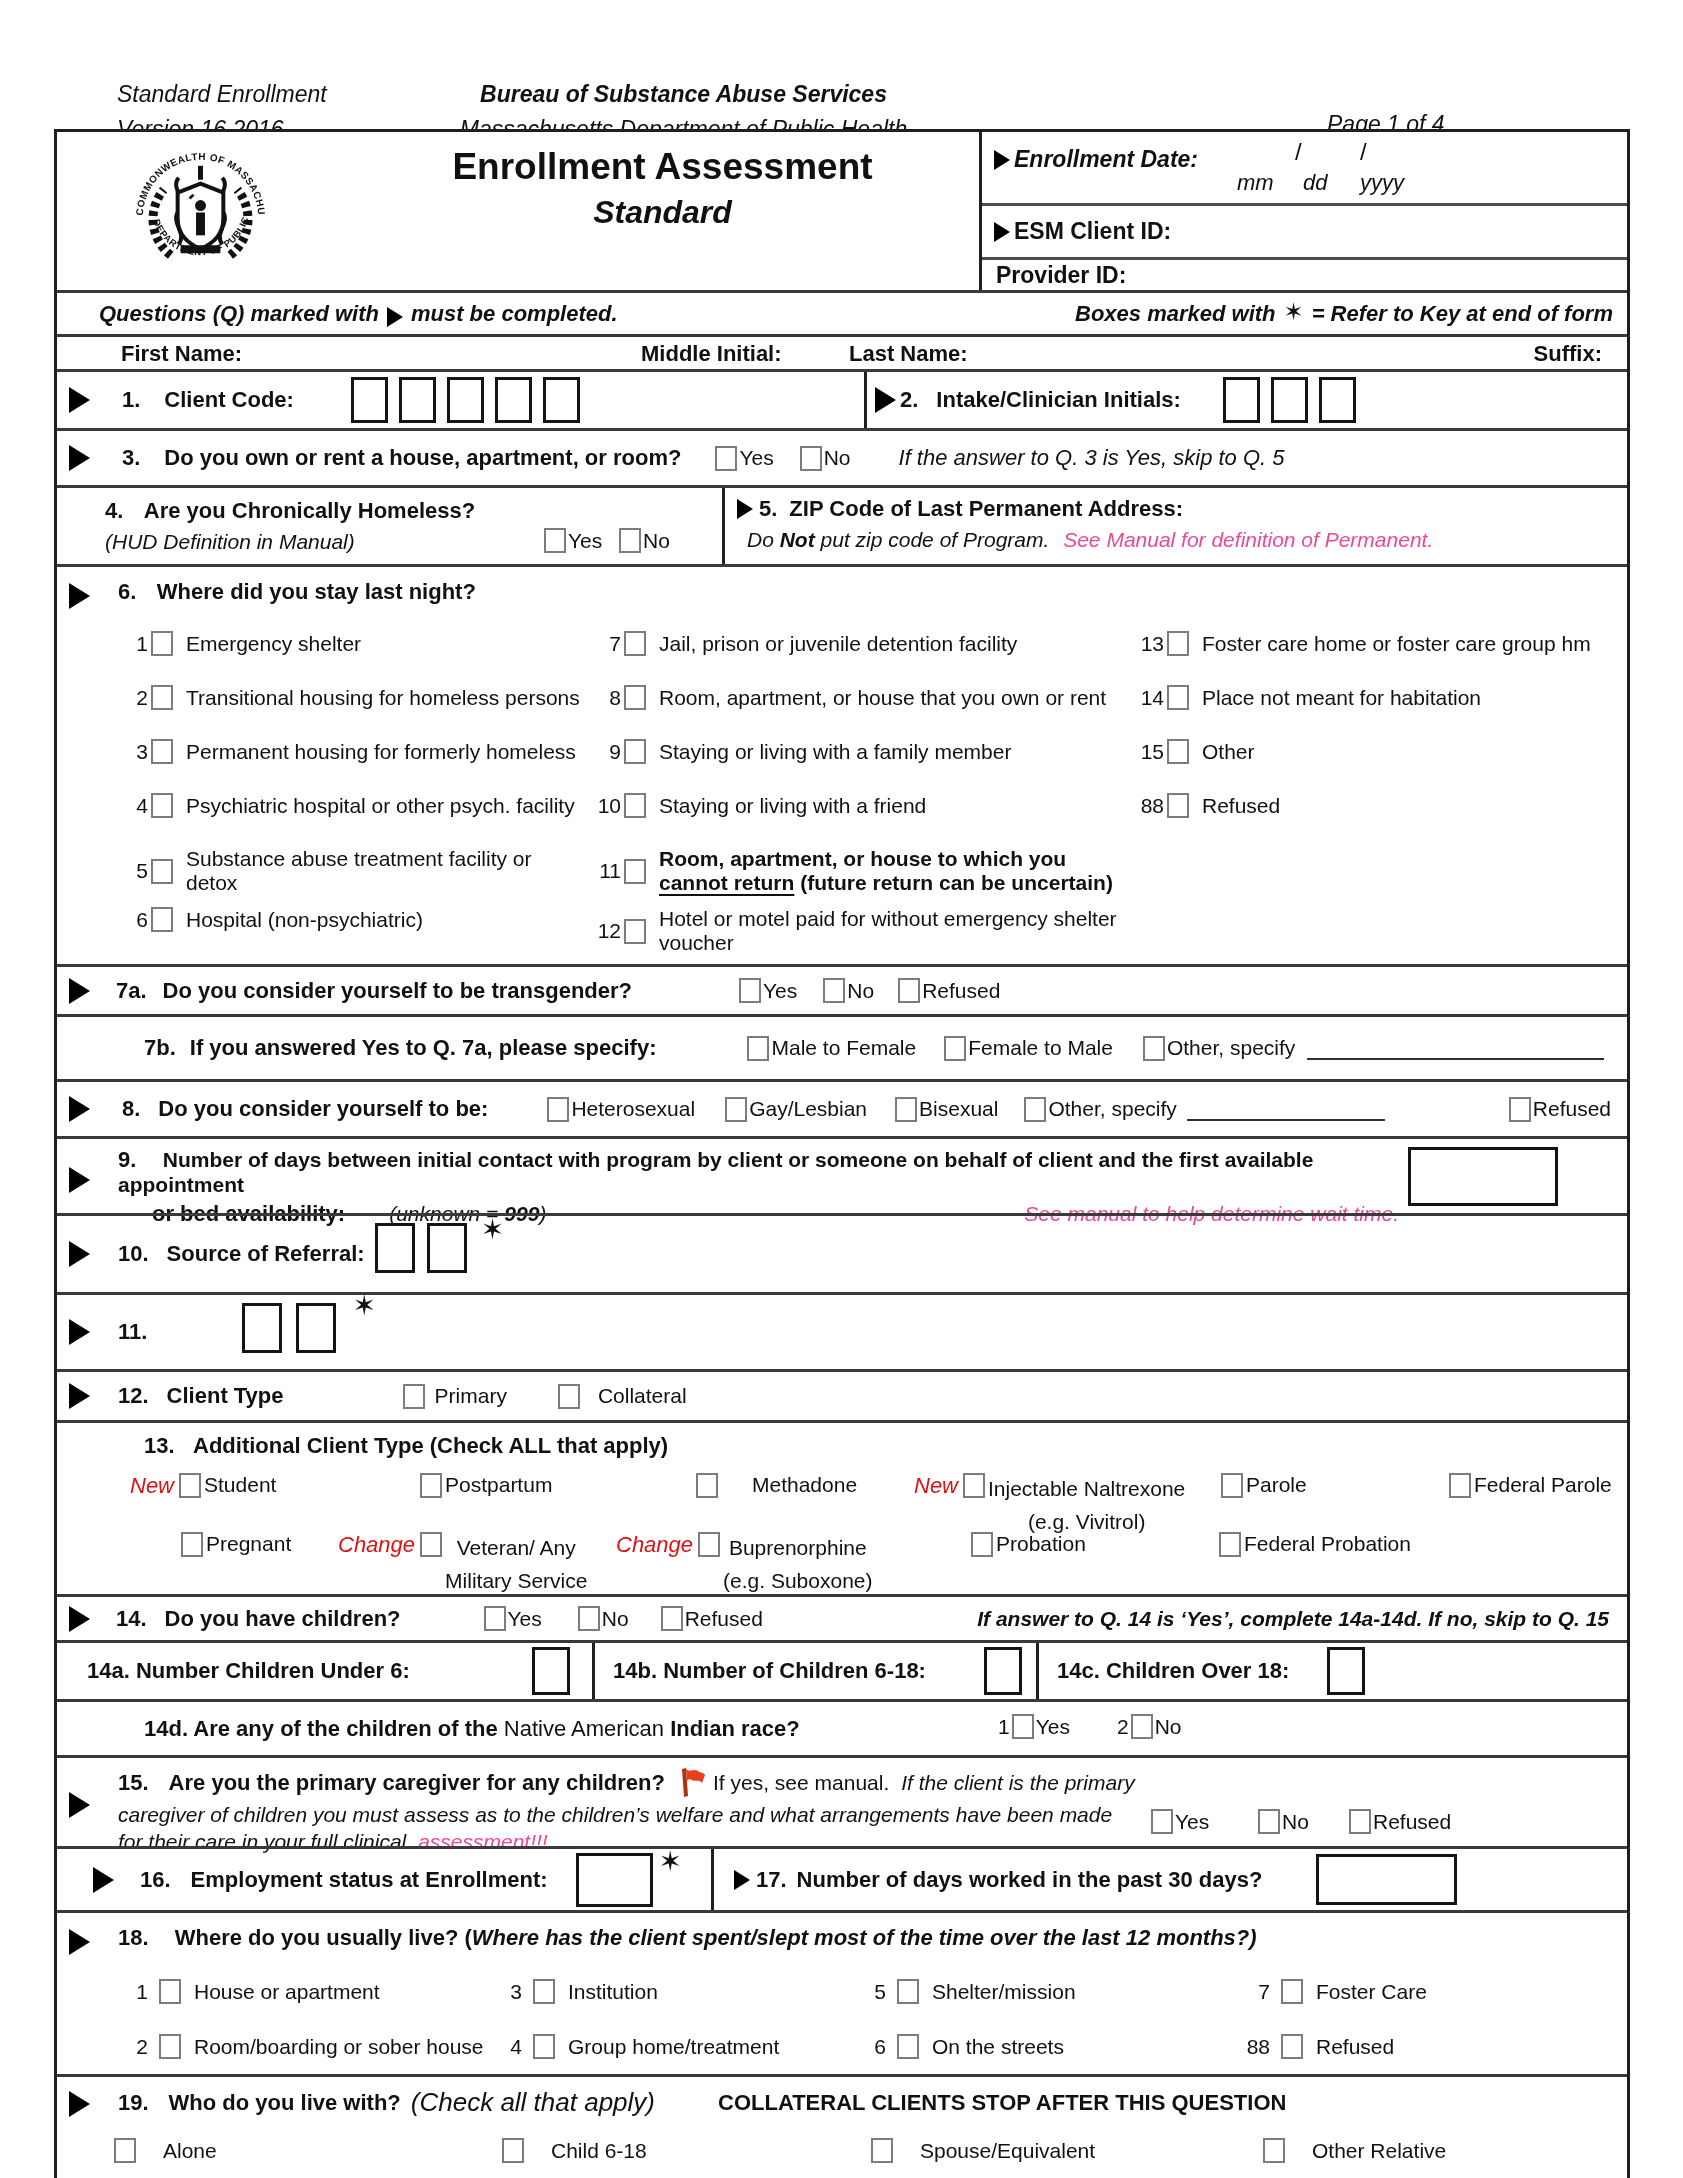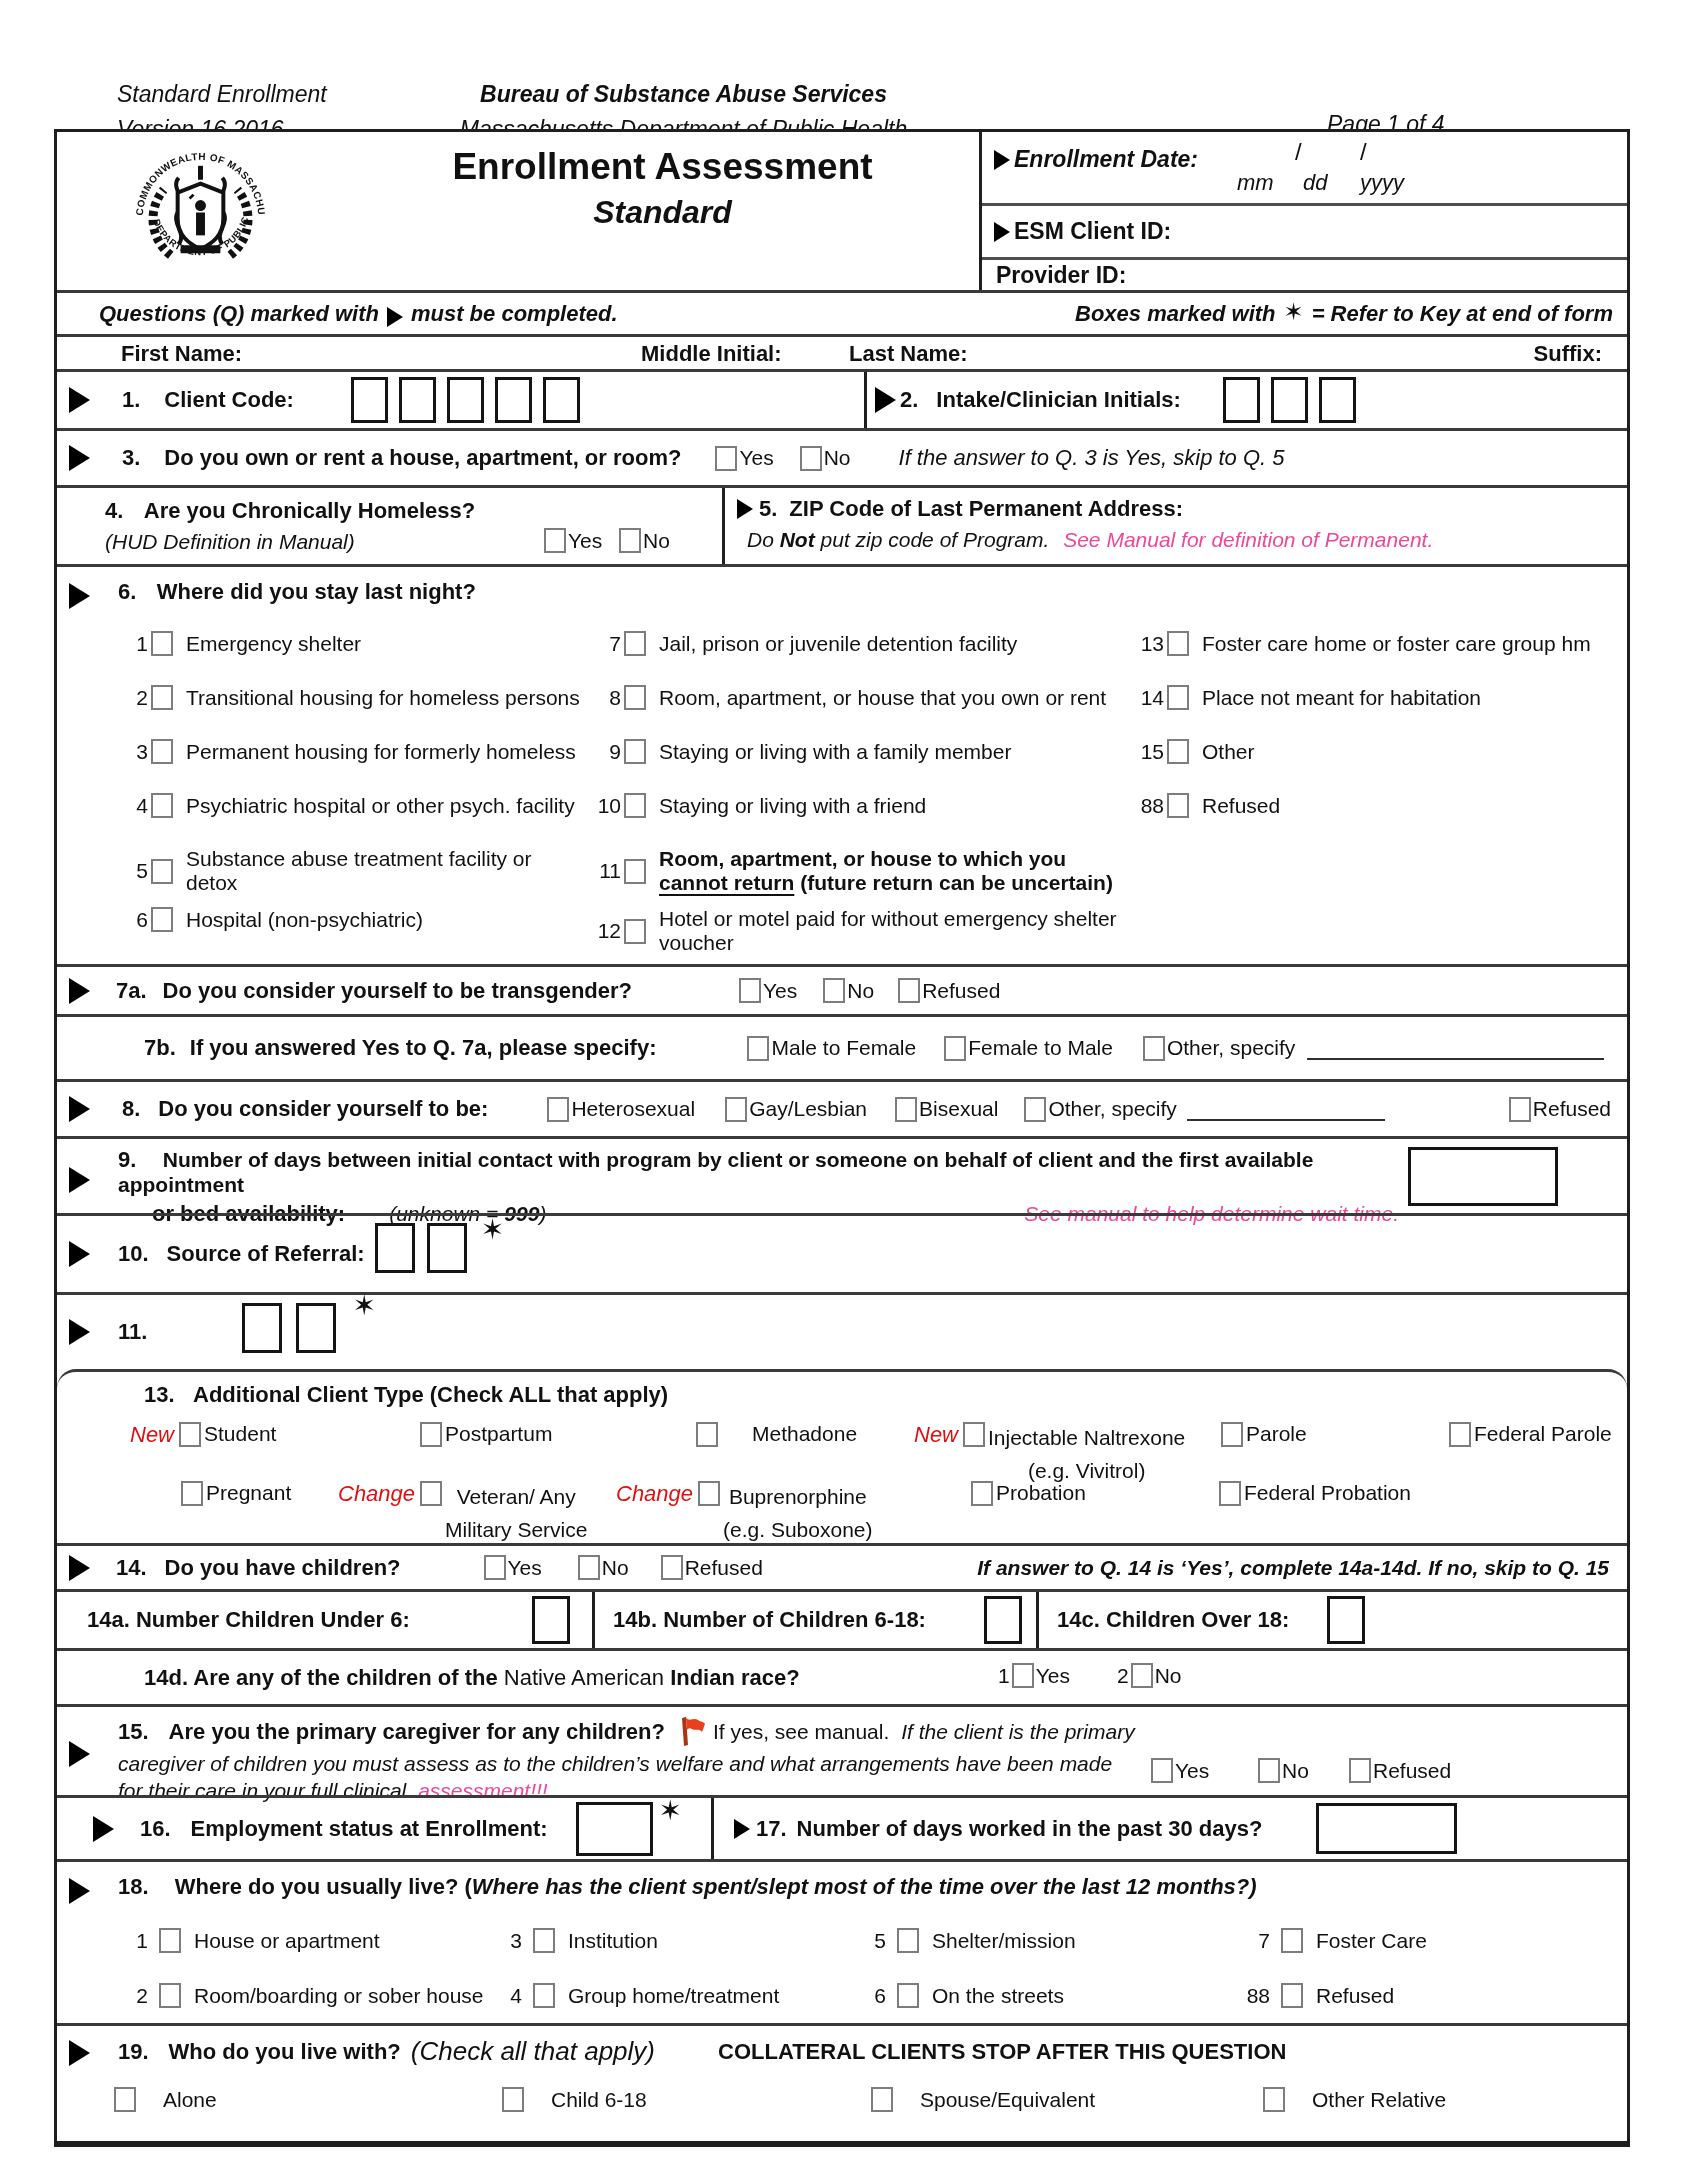--- a/index.html
+++ b/index.html
@@ -396,22 +396,31 @@
     </div>
 
     <div class="r flexr" style="height:77px;">
       <span class="arr" style="margin-left:12px;"></span>
       <span class="qn" style="margin-left:28px;">11.</span>
       <span class="wbox" style="width:40px; height:50px; margin-left:95px; position:relative; top:-4px;"></span>
       <span class="wbox" style="width:40px; height:50px; margin-left:14px; position:relative; top:-4px;"></span>
       <span class="star" style="margin-left:16px; position:relative; top:-26px;">✶</span>
     </div>
 
-
-    <div class="r" style="height:174px;border-radius:19px;">
+    <div class="r flexr" style="height:51px;">
+      <span class="arr" style="margin-left:12px;"></span>
+      <span class="qn" style="margin-left:28px;">12.</span>
+      <span class="ql" style="margin-left:18px;">Client Type</span>
+      <span class="cb" style="margin-left:119px;"></span>
+      <span class="olabel" style="margin-left:10px;">Primary</span>
+      <span class="cb" style="margin-left:51px;"></span>
+      <span class="olabel" style="margin-left:18px;">Collateral</span>
+    </div>
+
+    <div class="r" style="height:174px;">
       <div style="padding:10px 0 0 87px;">
         <span class="qn">13.</span>
         <span class="ql" style="margin-left:14px;">Additional Client Type  (Check ALL that apply)</span>
       </div>
       <span class="g" style="left:73px; top:50px;">
           <span class="redword">New</span>
           <span class="cb"></span>
           <span class="olabel">Student</span>
         </span>
       <span class="g" style="left:363px; top:50px;">

